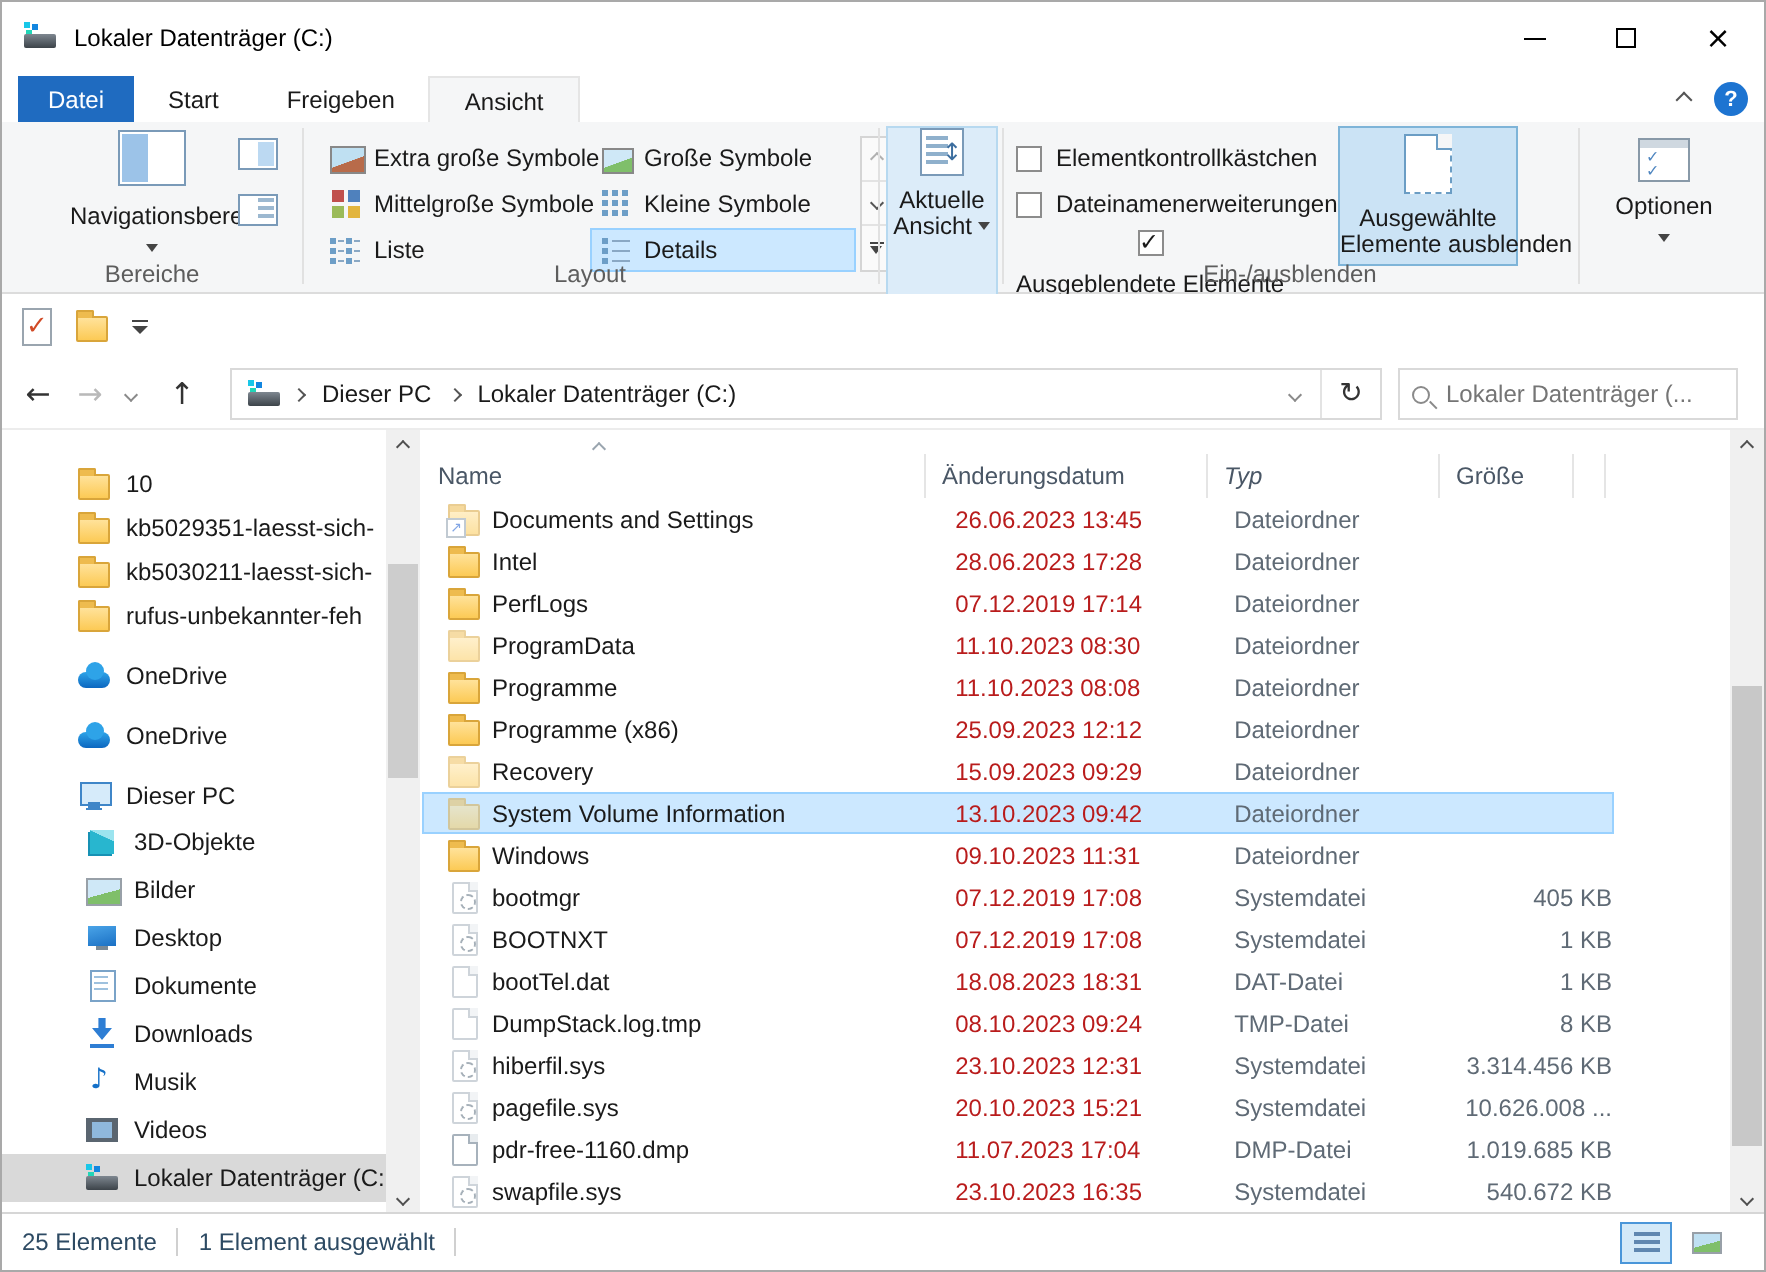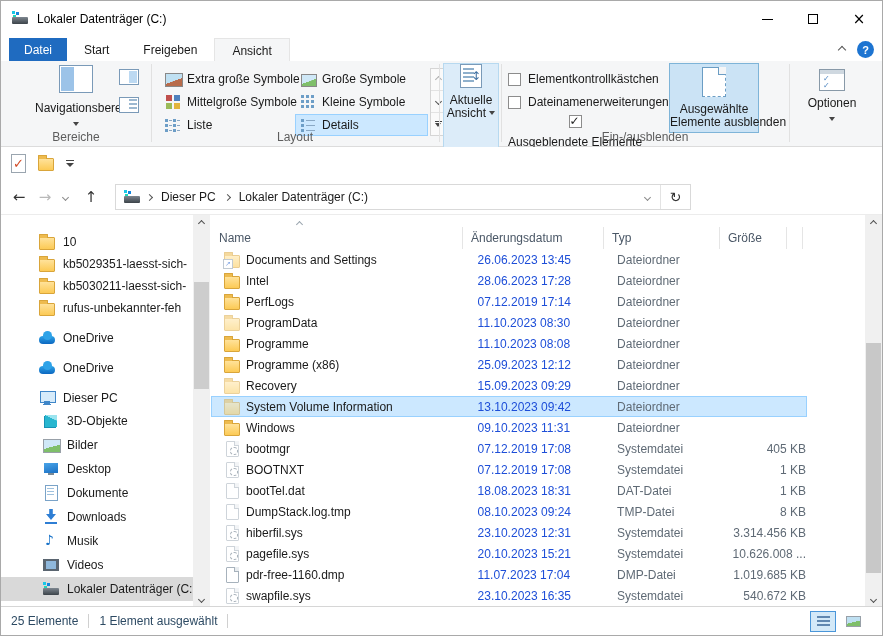--- a/index.html
+++ b/index.html
@@ -126,31 +126,31 @@
 
   .sscroll { position:absolute; left:192px; top:0; width:17px; height:100%; background:#f0f0f0; }
   .sscroll .thumb { position:absolute; left:1px; width:15px; background:#cdcdcd; }
   .sarrow { position:absolute; left:0; width:17px; height:17px; display:flex; align-items:center; justify-content:center; }
 
   .listpane { position:absolute; left:210px; top:0; right:17px; height:100%; overflow:hidden; }
   .lheader { position:relative; height:34px; display:flex; align-items:flex-end; color:#4a5766; }
   .lheader .hc { height:22px; display:flex; align-items:center; border-right:1px solid #e5e5e5; padding-left:4px; }
   .hc-name { width:252px; padding-left:8px !important; }
   .hc-date { width:141px; padding-left:8px !important; }
-  .hc-type { width:116px; padding-left:8px !important; }
+  .hc-type { width:116px; padding-left:8px !important;font-style:italic; }
   .hc-size { width:67px; padding-left:8px !important; }
   .hc-x { width:16px; border-right:1px solid #e5e5e5; height:22px; }
   .sortchev { position:absolute; left:86px; top:1px; }
 
   .rows { position:absolute; left:0; top:34px; right:0; bottom:0; }
   .frow { width:596px; height:21px; display:flex; align-items:center; border:1px solid transparent; }
   .frow.selected { background:#cce8ff; border-color:#99d1ff; }
   .fi { flex:0 0 16px; width:16px; height:16px; margin:0 6px 0 12px; position:relative; }
   .c-name { width:222px; white-space:nowrap; overflow:hidden; }
-  .c-date { width:141px; color:#1d4ed8;margin-left:12px; }
+  .c-date { width:141px; color:#b91c1c;margin-left:12px; }
   .c-type { width:116px; color:#5f6a75; }
   .c-size { width:75px; text-align:right; color:#5f6a75; white-space:nowrap; }
 
   .lscroll { position:absolute; right:0; top:0; width:17px; height:100%; background:#f0f0f0; }
   .lscroll .thumb { position:absolute; left:1px; width:15px; background:#c8c8c8; }
 
   
   .statusbar { position:absolute; left:0; bottom:0; width:100%; height:29px; background:#fff; border-top:1px solid #d6d6d6; display:flex; align-items:center; padding-left:10px; color:#2d4a63; }
   .st-sep { width:1px; height:14px; background:#d0d0d0; margin:0 10px; }
   .view-toggles { position:absolute; right:16px; top:4px; display:flex; gap:4px; }
@@ -366,20 +366,24 @@
           <span class="chev right sm"></span>
         </span>
       <span class="crumb">Lokaler Datenträger (C:)</span>
       <span class="addr-spacer"></span>
       <span class="addr-dropcell">
           <span class="chev down sm" style="border-color:#8a8a8a;"></span>
         </span>
       <span class="addr-refresh">↻</span>
     </div>
 
+    <div class="searchbox">
+      <span class="ic-magnifier"></span>
+      <input type="text" placeholder="Lokaler Datenträger (..." style="">
+    </div>
   </div>
 
   <div class="main">
 
     <div class="sidebar">
       <div class="side-item four">
         <span class="si" data-icon="folder"></span>
         <span class="lab">10</span>
       </div>
       <div class="side-item four">

